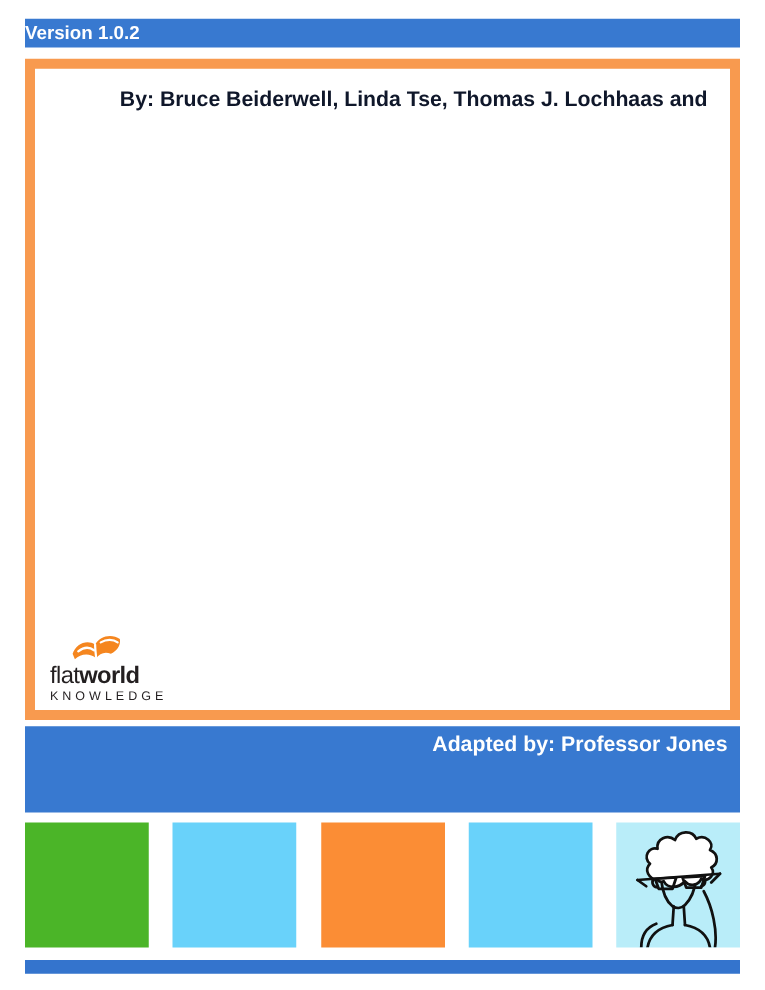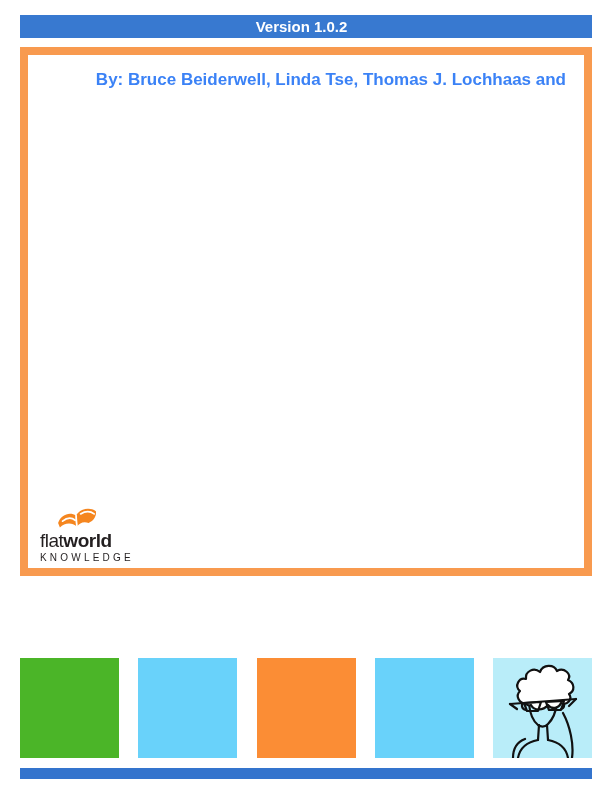--- a/index.html
+++ b/index.html
@@ -14,21 +14,21 @@
   }
   .version-bar {
     position: absolute;
     left: 20px; top: 15px;
     width: 572px; height: 23px;
     background: #3879d0;
     color: #ffffff;
     font-weight: bold;
     font-size: 15px;
     line-height: 23px;
-    text-align: center;
+    text-align: left;
     padding-right: 9px;
   }
   .cover-box {
     position: absolute;
     left: 20px; top: 47px;
     width: 572px; height: 529px;
     background: #ffffff;
     border: 8px solid #f89a4f;
   }
   .cover-title {
@@ -39,21 +39,21 @@
     color: #111111;
     line-height: 1.08;
   }
   .byline {
     margin-top: 13px;
     padding-right: 18px;
     text-align: right;
     font-size: 17px;
     font-weight: bold;
     line-height: 24px;
-    color: #3b82f6;
+    color: #0f172a;
   }
   .publisher-logo {
     position: absolute;
     left: 12px; bottom: 5px;
     width: 110px;
   }
   .logo-book { display: block; margin-left: 16px; }
   .logo-name {
     font-size: 19px;
     letter-spacing: -0.5px;
@@ -123,20 +123,21 @@
           <path d="M22 13 C22 17 22.5 21 23 25"></path>
           <path d="M7 19 C12 15 17 15 21 18"></path>
           <path d="M27 11 C32 8 38 8 42 11"></path>
         </g>
       </svg>
       <div class="logo-name"><span class="flat">flat</span><span class="world">world</span></div>
       <div class="logo-tagline">KNOWLEDGE</div>
     </div>
   </div>
 
+  <div class="adapted-bar" style="background-color: rgb(56, 121, 208);">Adapted by: Professor Jones</div>
 
   <div class="squares-row">
     <div class="square" style="background-color: rgb(75, 181, 40);"></div>
     <div class="square" style="background-color: rgb(105, 210, 250);"></div>
     <div class="square" style="background-color: rgb(251, 141, 53);"></div>
     <div class="square" style="background-color: rgb(105, 210, 250);"></div>
     <div class="square" style="background-color: rgb(185, 237, 249);">
       <svg class="portrait-svg" viewBox="0 0 99 100">
         <g stroke="#111111" stroke-width="2.2" fill="none" stroke-linecap="round" stroke-linejoin="round">
 

